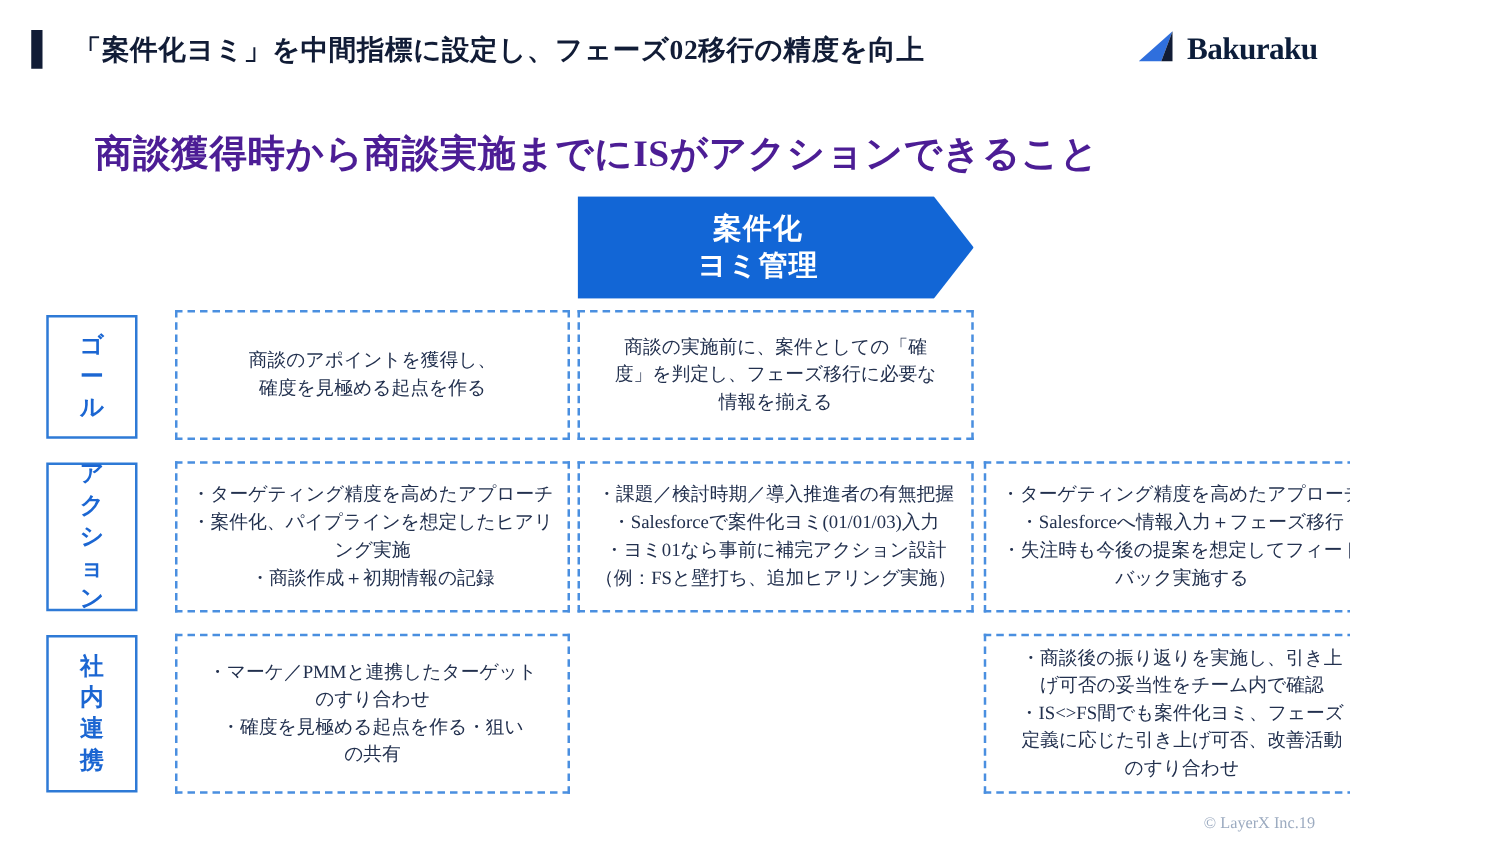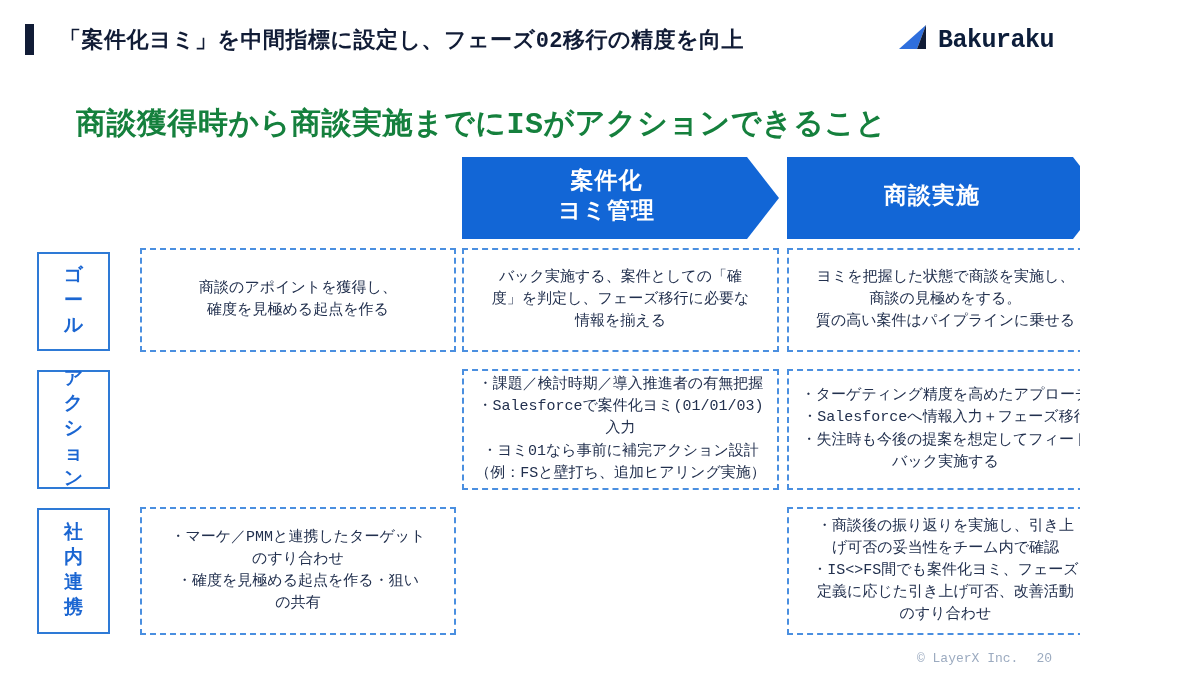--- a/index.html
+++ b/index.html
@@ -1,31 +1,31 @@
 <!DOCTYPE html>
 <html style="--accent-navy: #111c36; --arrow-blue: #1266d6; --dash-blue: #4a8fe0; --label-border-blue: #2e7ad6; --label-text-blue: #1b66d2; --body-navy: #22304e; --footer-gray: #9cabc0;"><head>
 <meta charset="utf-8">
 <style>
   html,body{margin:0;padding:0;background:#ffffff;}
   .page{
     position:relative;width:1080px;height:675px;overflow:hidden;background:#ffffff;
-    font-family:Liberation Mono, monospace;
+    font-family:Liberation Serif, serif;
   }
   
   .accent-bar{position:absolute;left:25px;top:24px;width:9px;height:31px;background:var(--accent-navy);}
   .header-title{
     position:absolute;left:59px;top:25px;font-size:22px;font-weight:800;
     color:var(--accent-navy);letter-spacing:0.5px;white-space:nowrap;
   }
   .logo{position:absolute;right:26px;top:24px;display:flex;align-items:center;gap:5px;}
   .logo-text{font-size:25px;font-weight:800;color:#0c1d3a;letter-spacing:-0.5px;}
   
   .slide-title{
     position:absolute;left:76px;top:103px;margin:0;font-size:30px;font-weight:800;
-    color:#15803d;letter-spacing:0.5px;white-space:nowrap;
+    color:#4c1d95;letter-spacing:0.5px;white-space:nowrap;
   }
   
   .arrow{
     position:absolute;top:157px;height:82px;background:var(--arrow-blue);
     clip-path:polygon(0 0,calc(100% - 32px) 0,100% 50%,calc(100% - 32px) 100%,0 100%);
     display:flex;align-items:center;justify-content:center;padding-right:28px;box-sizing:border-box;
   }
   .arrow-text{
     color:#ffffff;font-size:23px;font-weight:800;text-align:center;
     white-space:pre-line;line-height:1.3;letter-spacing:1px;
@@ -51,21 +51,21 @@
     padding:6px 10px;
   }
   .c1{left:140px;width:316px;}
   .c2{left:462px;width:317px;}
   .c3{left:787px;width:317px;}
   .r1{top:248px;height:104px;}
   .r2{top:369px;height:121px;}
   .r3{top:507px;height:128px;}
   
   .footer{
-    position:absolute;right:28px;bottom:9px;display:flex;align-items:center;gap:18px;
+    position:absolute;right:28px;bottom:9px;display:flex;align-items:center;
     color:var(--footer-gray);font-size:13px;
   }
 </style>
 </head>
 <body>
 
 <div class="page">
 
   <div class="accent-bar"></div>
   <div class="header-title">「案件化ヨミ」を中間指標に設定し、フェーズ02移行の精度を向上</div>
@@ -78,23 +78,20 @@
     </span>
     <span class="logo-text">Bakuraku</span>
   </div>
 
   <h1 class="slide-title">商談獲得時から商談実施までにISがアクションできること</h1>
 
   <div class="arrow a2">
     <span class="arrow-text">案件化
 ヨミ管理</span>
   </div>
-  <div class="arrow a3">
-    <span class="arrow-text">商談実施</span>
-  </div>
 
   <div class="rowlabel rl1">
       <div>ゴ</div>
       <div>ー</div>
       <div>ル</div>
     </div>
   <div class="rowlabel rl2">
       <div>ア</div>
       <div>ク</div>
       <div>シ</div>
@@ -103,27 +100,28 @@
     </div>
   <div class="rowlabel rl3">
       <div>社</div>
       <div>内</div>
       <div>連</div>
       <div>携</div>
     </div>
 
   <div class="cell c1 r1">商談のアポイントを獲得し、
 確度を見極める起点を作る</div>
-  <div class="cell c2 r1">バック実施する、案件としての「確
+  <div class="cell c2 r1">商談の実施前に、案件としての「確
 度」を判定し、フェーズ移行に必要な
 情報を揃える</div>
-  <div class="cell c3 r1">ヨミを把握した状態で商談を実施し、
-商談の見極めをする。
-質の高い案件はパイプラインに乗せる</div>
 
+  <div class="cell c1 r2">・ターゲティング精度を高めたアプローチ
+・案件化、パイプラインを想定したヒアリ
+ング実施
+・商談作成＋初期情報の記録</div>
   <div class="cell c2 r2">・課題／検討時期／導入推進者の有無把握
 ・Salesforceで案件化ヨミ(01/01/03)入力
 ・ヨミ01なら事前に補完アクション設計
 （例：FSと壁打ち、追加ヒアリング実施）</div>
   <div class="cell c3 r2">・ターゲティング精度を高めたアプローチ
 ・Salesforceへ情報入力＋フェーズ移行
 ・失注時も今後の提案を想定してフィード
 バック実施する</div>
 
   <div class="cell c1 r3">・マーケ／PMMと連携したターゲット
@@ -131,16 +129,16 @@
 ・確度を見極める起点を作る・狙い
 の共有</div>
   <div class="cell c3 r3">・商談後の振り返りを実施し、引き上
 げ可否の妥当性をチーム内で確認
 ・IS&lt;&gt;FS間でも案件化ヨミ、フェーズ
 定義に応じた引き上げ可否、改善活動
 のすり合わせ</div>
 
   <div class="footer">
     <span>© LayerX Inc.</span>
-    <span>20</span>
+    <span>19</span>
   </div>
 
 </div>
 
 </body></html>

